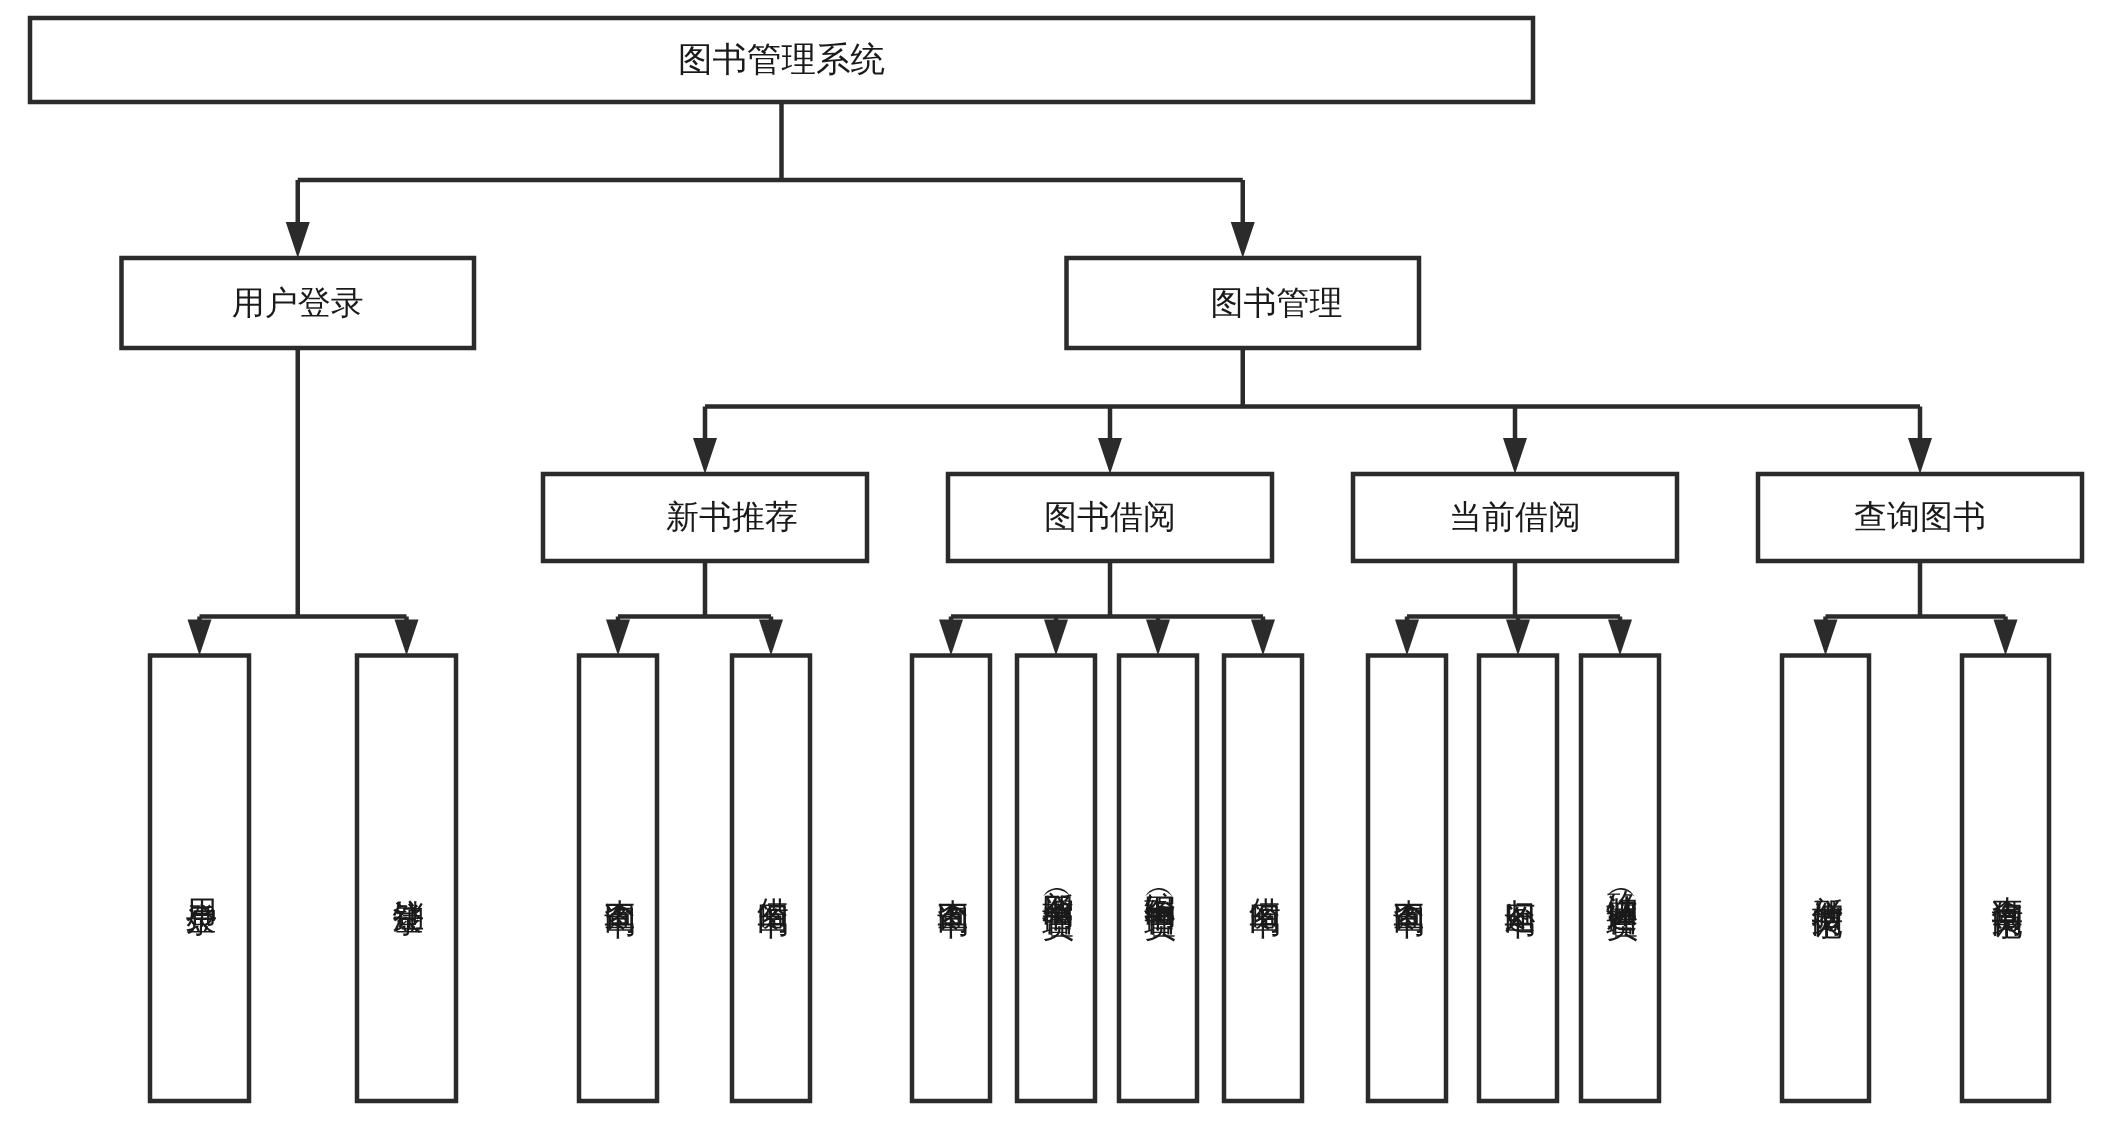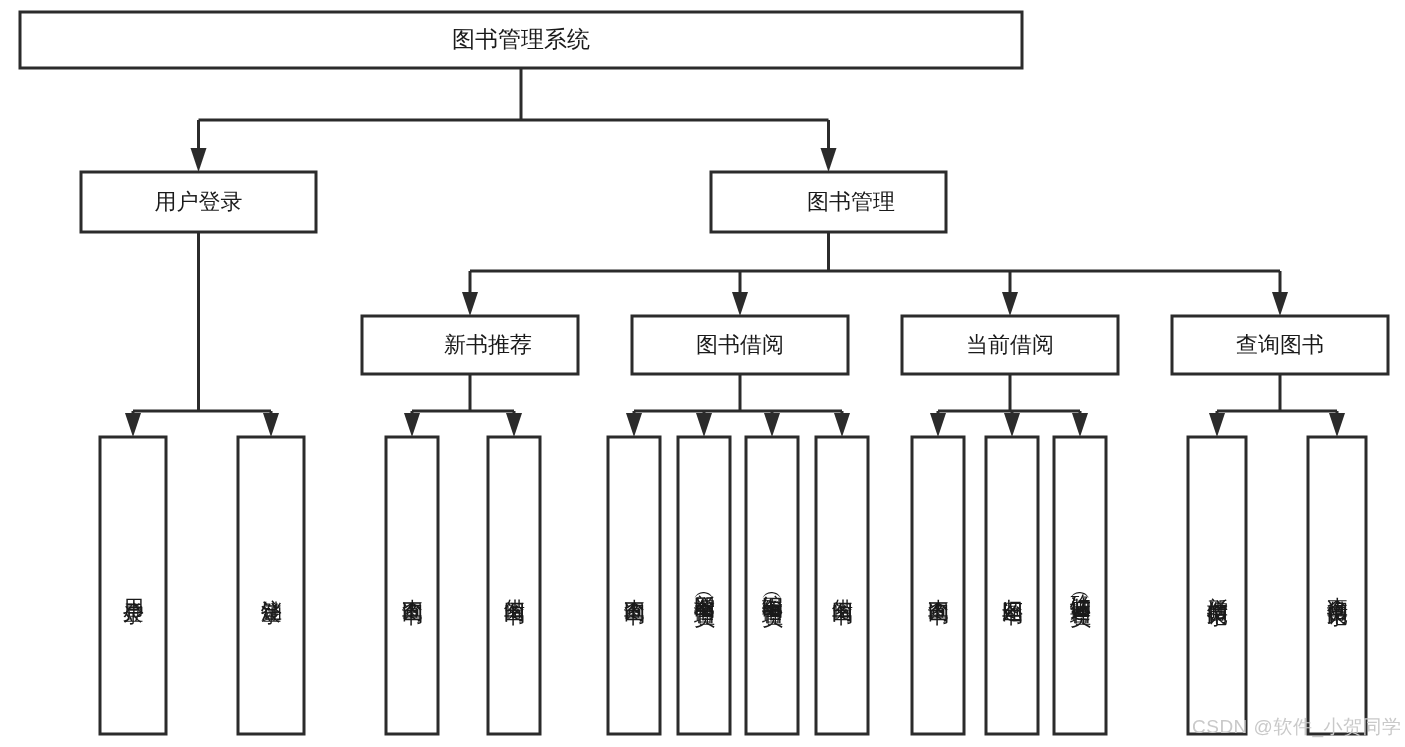--- a/index.html
+++ b/index.html
@@ -174,14 +174,13 @@
       <div class="node-label vertical" style="left: 608px; top: 437px; width: 52px; height: 297px;">查询图书</div>
       <div class="node-label vertical" style="left: 678px; top: 437px; width: 52px; height: 297px;">新增图书（管理员）</div>
       <div class="node-label vertical" style="left: 746px; top: 437px; width: 52px; height: 297px;">编辑图书（管理员）</div>
       <div class="node-label vertical" style="left: 816px; top: 437px; width: 52px; height: 297px;">借阅图书</div>
       <div class="node-label vertical" style="left: 912px; top: 437px; width: 52px; height: 297px;">查询图书</div>
       <div class="node-label vertical" style="left: 986px; top: 437px; width: 52px; height: 297px;">归还图书</div>
       <div class="node-label vertical" style="left: 1054px; top: 437px; width: 52px; height: 297px;">确认归还（管理员）</div>
       <div class="node-label vertical" style="left: 1188px; top: 437px; width: 58px; height: 297px;">新增借阅记录</div>
       <div class="node-label vertical" style="left: 1308px; top: 437px; width: 58px; height: 297px;">查询借阅记录</div>
     </div>
-  <div class="watermark" style="left: 1192px; top: 714px;">CSDN @软件_小贺同学</div>
 </div>
 
 </body></html>

